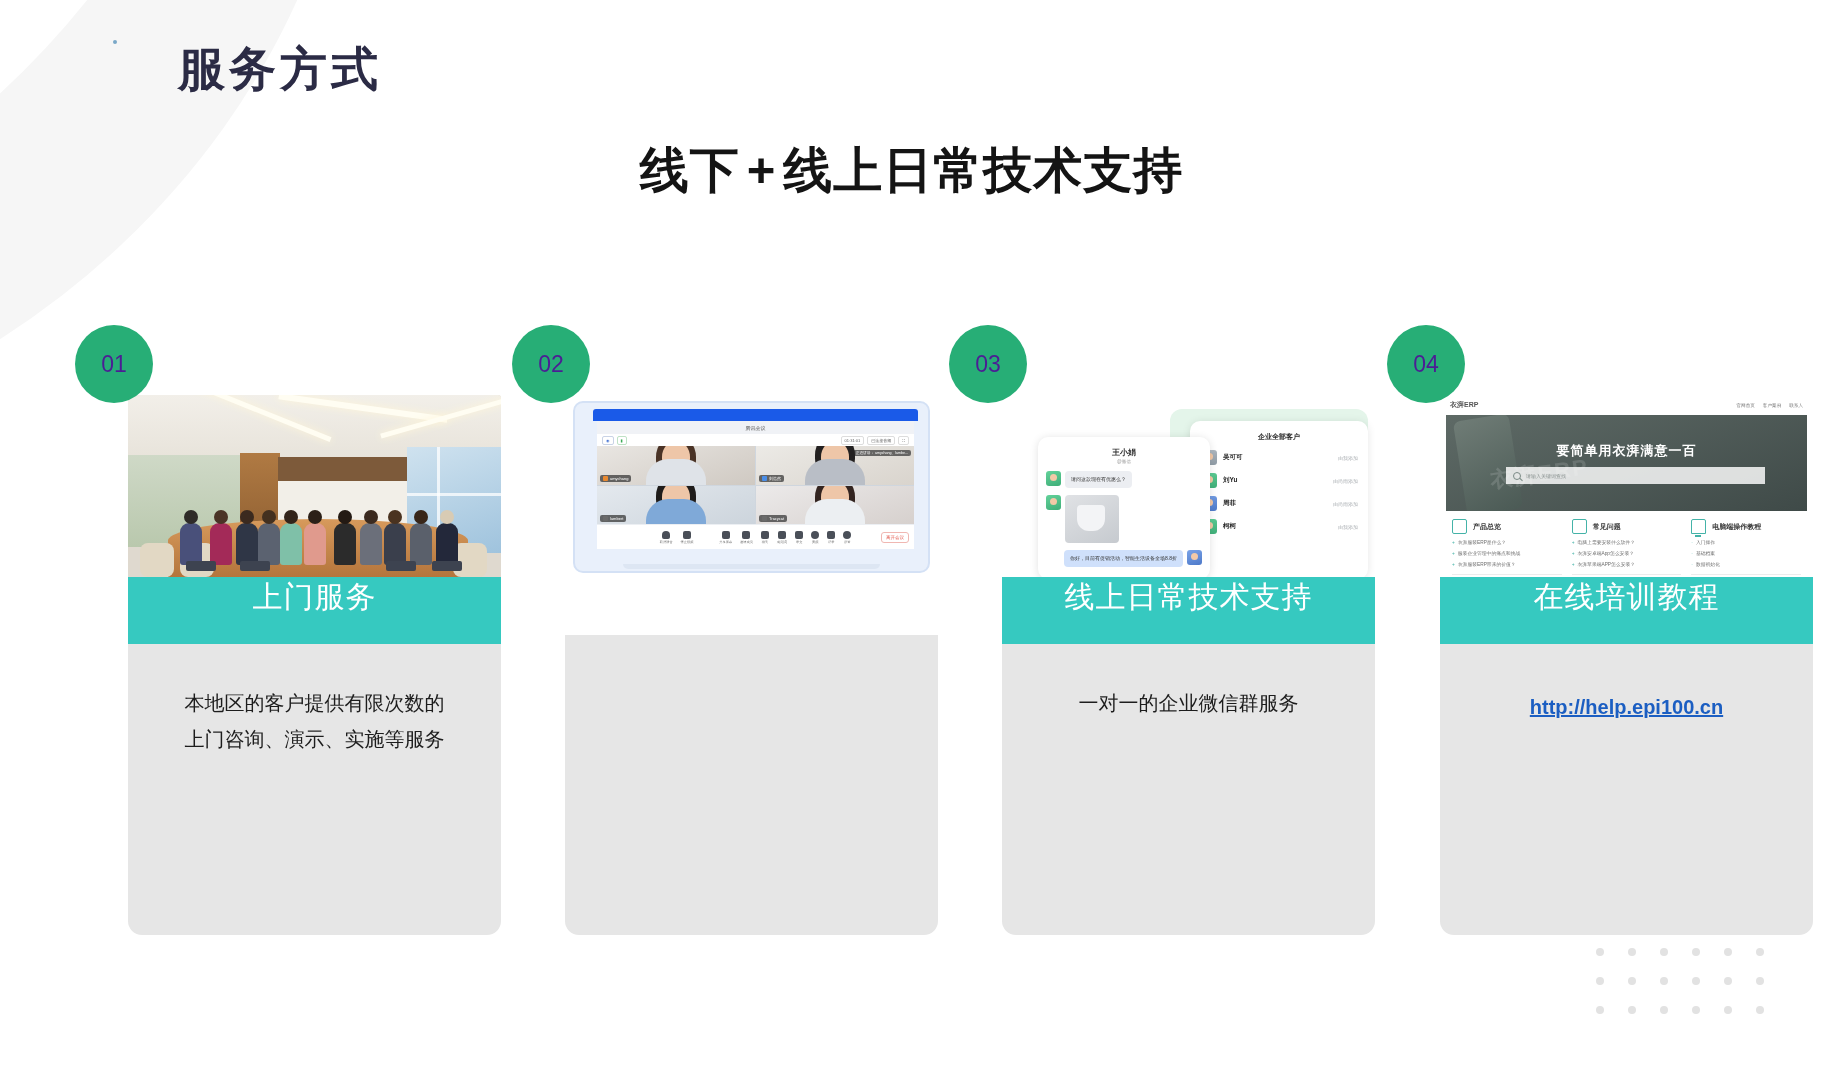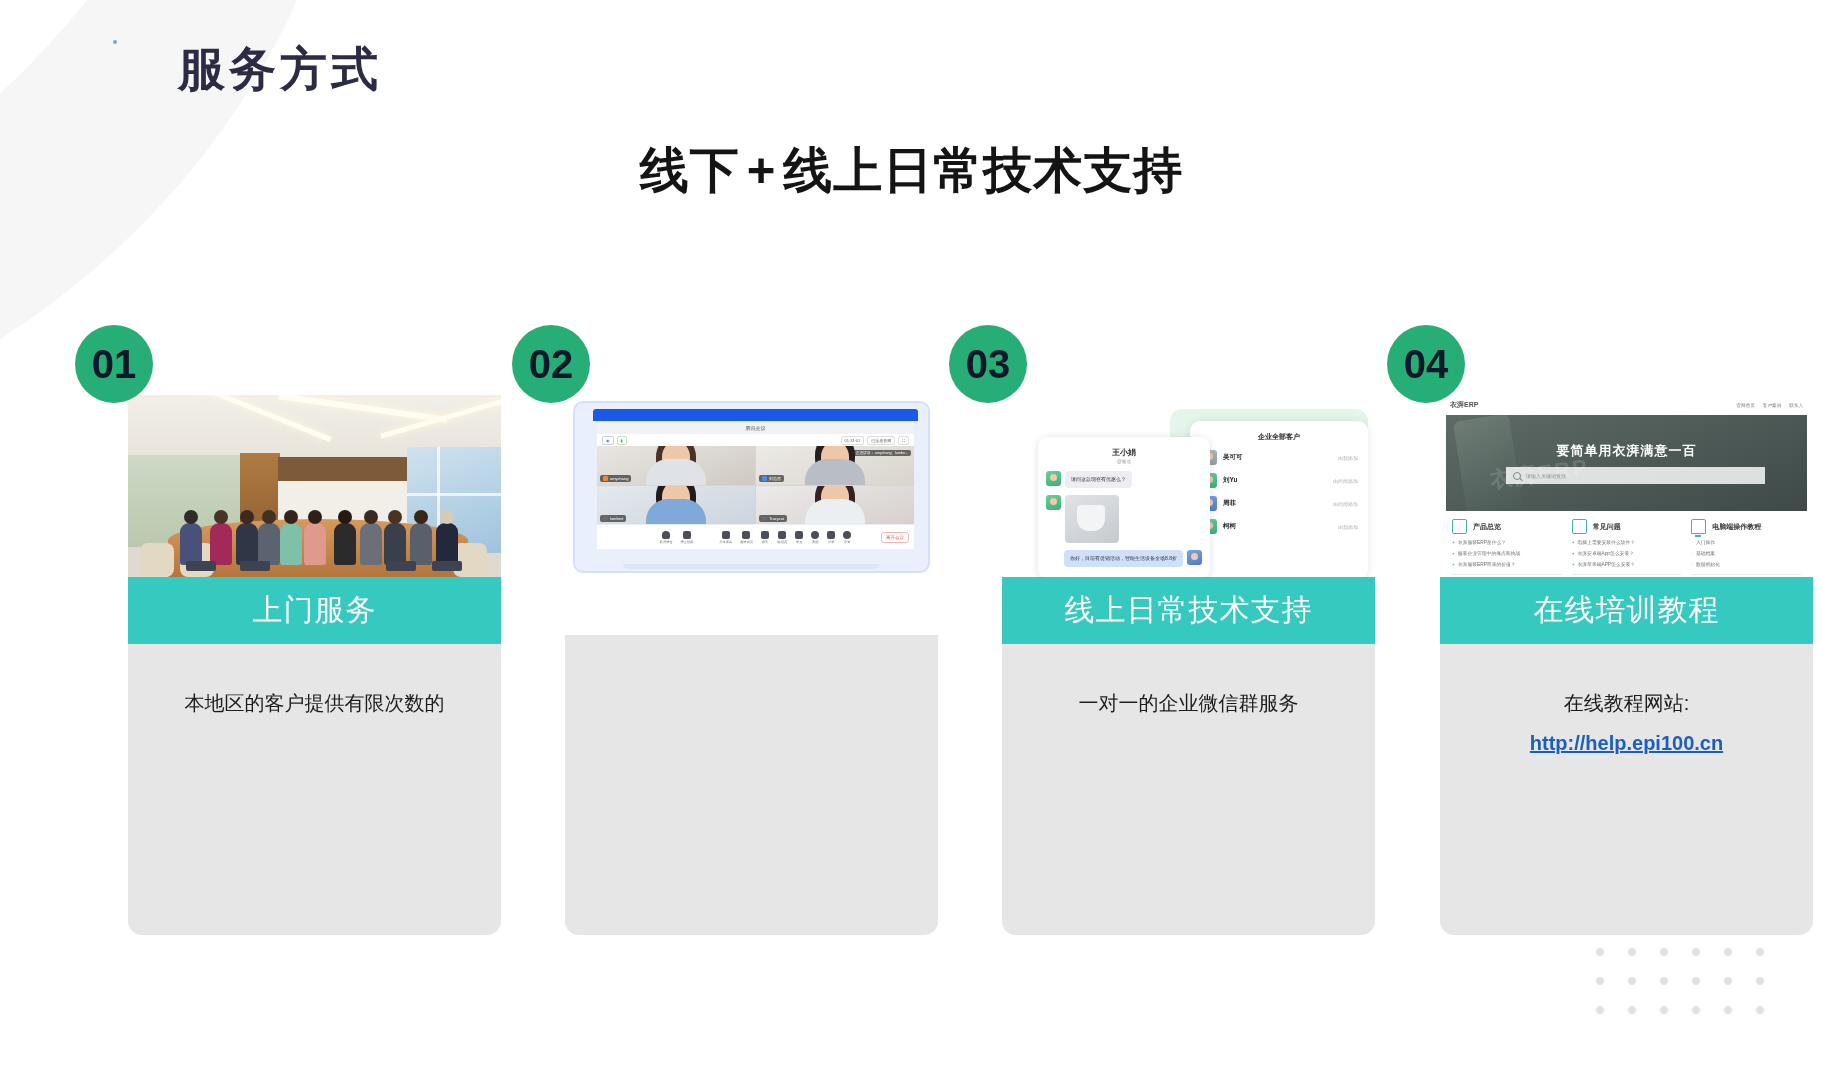--- a/index.html
+++ b/index.html
@@ -92,21 +92,21 @@
     width: 373px; height: 182px;
     overflow: hidden;
     border-radius: 3px 3px 0 0;
     background: #ffffff;
   }
   .card-title-bar {
     position: absolute;
     left: 0; top: 182px;
     width: 373px; height: 67px;
     background: #36c9c0;
-    display: flex; align-items: center; justify-content: center;
+    display: flex; justify-content: center;
   }
   .card-title-bar span {
     color: #ffffff;
     font-size: 30px;
     font-weight: 500;
     letter-spacing: 1px;
   }
   .card-desc {
     position: absolute;
     left: 8px; top: 290px;
@@ -125,23 +125,23 @@
     font-size: 20px;
   }
 
   
   .badge {
     position: absolute;
     left: -53px; top: -70px;
     width: 78px; height: 78px;
     border-radius: 50%;
     background: #27ae76;
-    color: #0f172a;
+    color: #4c1d95;
     display: flex; align-items: center; justify-content: center;
-    font-size: 40px; font-weight: 700;
+    font-size: 23px; font-weight: 400;
     letter-spacing: 0px;
     z-index: 8;
   }
 
   
   .mt-room { position:absolute; inset:0; background:#dfd9cf; }
   .mt-ceiling { position:absolute; left:0; top:0; right:0; height:92px;
     background:linear-gradient(180deg,#f2efe9,#e3ded4); }
   .mt-tube { position:absolute; background:#fffdf2; box-shadow:0 0 8px #fff6d9; }
   .mt-t1 { left:58px; top:14px; width:150px; height:5px; transform:rotate(22deg); }
@@ -349,20 +349,21 @@
         <div class="mt-lap" style="left:304px;"></div>
       </div>
     </div>
 
     <div class="card-title-bar">
       <span>上门服务</span>
     </div>
 
     <div class="card-desc">
       <div>本地区的客户提供有限次数的</div>
+      <div>上门咨询、演示、实施等服务</div>
     </div>
 
     <div class="badge">01</div>
   </div>
 
   <div class="card card-1">
     <div class="card-body-bg"></div>
 
     <div class="card-thumb">
       <div class="vc-wrap">
@@ -591,21 +592,20 @@
           </div>
         </div>
       </div>
     </div>
 
     <div class="card-title-bar">
       <span>在线培训教程</span>
     </div>
 
     <div class="card-desc">
-      <div>在线教程网站:</div>
       <a class="card-link" href="#">http://help.epi100.cn</a>
     </div>
 
     <div class="badge">04</div>
   </div>
 
 </div>
 
 <div id="dot-grid">
   <i></i>

